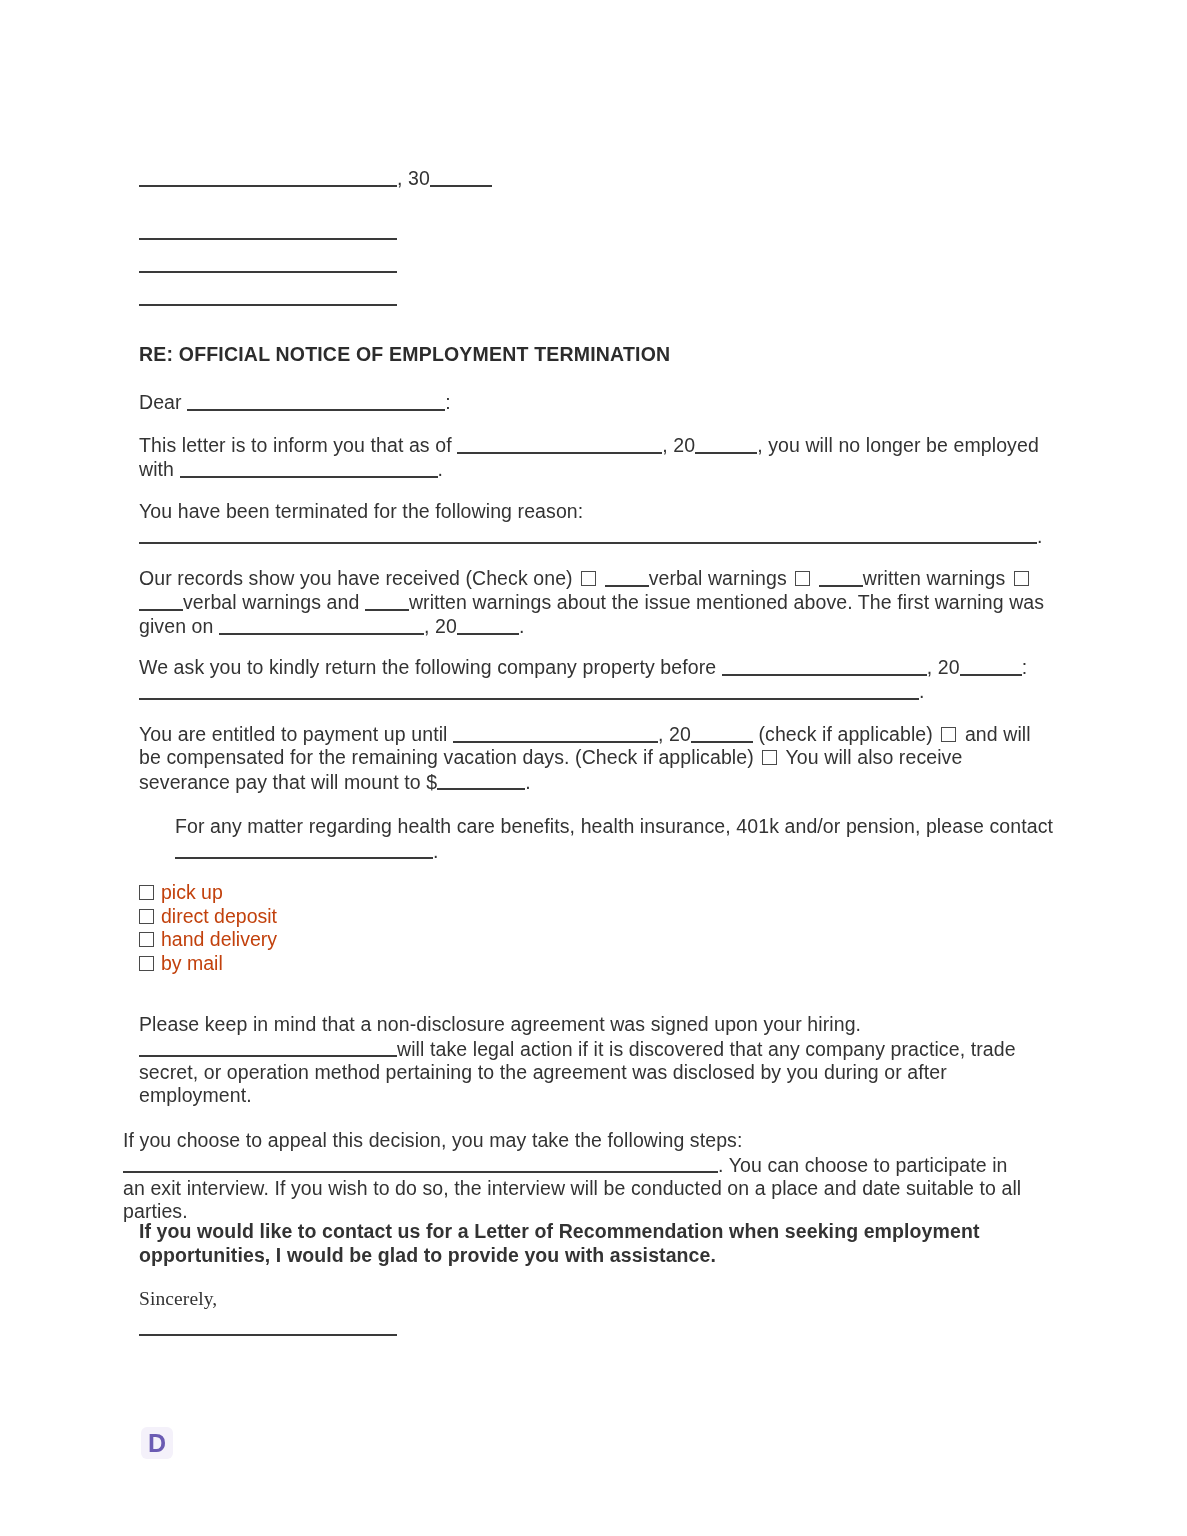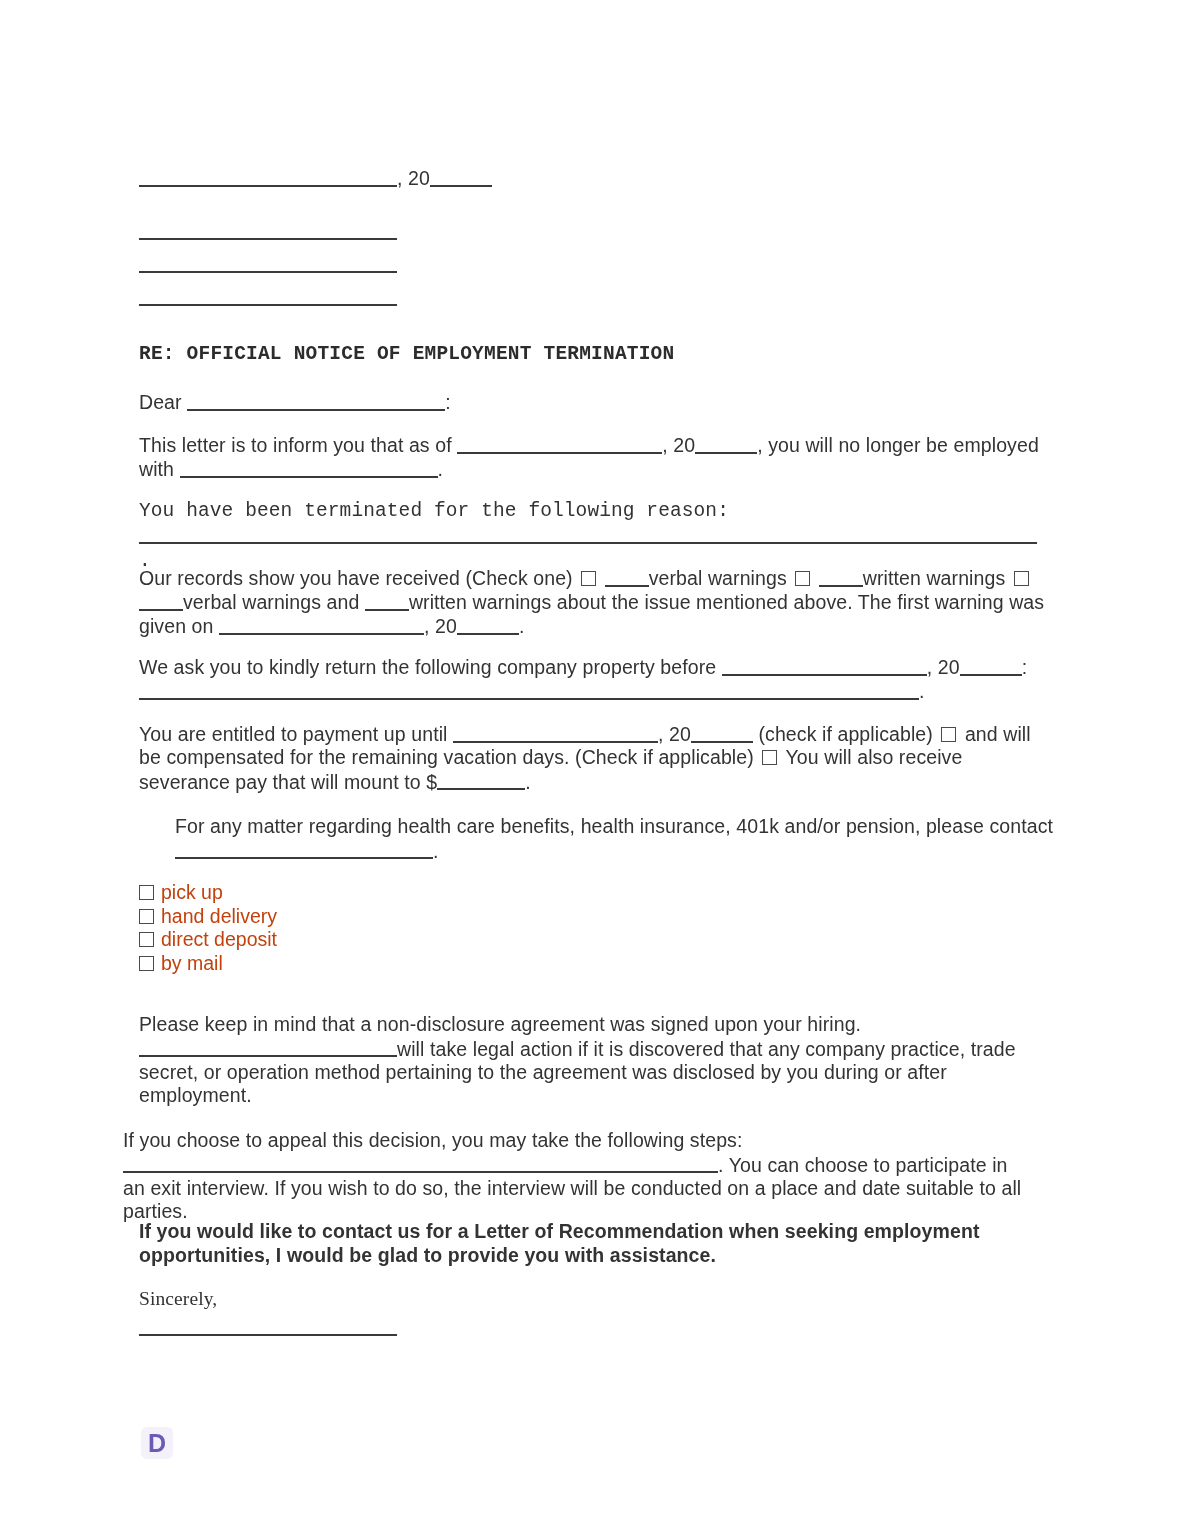--- a/index.html
+++ b/index.html
@@ -77,24 +77,24 @@
     line-height: 23.5px;
     color: #c2410c;
   }
   .cb-list .cb { margin-left: 0; margin-right: 7px; }
 
   
   .row-date   { position: absolute; left: 139px; top: 166px; }
   .row-addr1  { position: absolute; left: 139px; top: 238px; }
   .row-addr2  { position: absolute; left: 139px; top: 271px; }
   .row-addr3  { position: absolute; left: 139px; top: 304px; }
-  .row-head   { position: absolute; left: 139px; top: 343px; font-family: Liberation Mono, monospace; }
+  .row-head   { position: absolute; left: 139px; top: 343px; }
   .row-dear   { position: absolute; left: 139px; top: 390px; }
   .row-b1     { position: absolute; left: 139px; top: 433px; width: 905px; }
-  .row-b2     { position: absolute; left: 139px; top: 500px; width: 905px; font-family: Liberation Mono, monospace; }
+  .row-b2     { position: absolute; left: 139px; top: 500px; width: 905px; }
   .row-b3     { position: absolute; left: 139px; top: 566px; width: 910px; }
   .row-b4     { position: absolute; left: 139px; top: 655px; width: 905px; }
   .row-b5     { position: absolute; left: 139px; top: 722px; width: 905px; }
   .row-b6     { position: absolute; left: 139px; top: 815px; width: 905px; margin-left: 36px; }
   .row-b7     { position: absolute; left: 139px; top: 881px; width: 905px; }
   .row-b8     { position: absolute; left: 139px; top: 974px; width: 905px; margin-top: 39px; }
   .row-b9     { position: absolute; left: 123px; top: 1129px; width: 910px; }
   .row-b10    { position: absolute; left: 139px; top: 1220px; width: 910px; font-weight: bold; }
   .row-sincerely { position: absolute; left: 139px; top: 1287px; font-family: Liberation Serif, serif; }
   .row-sigline{ position: absolute; left: 139px; top: 1334px; }
@@ -120,21 +120,21 @@
   }
   .nowrap { white-space: nowrap; }
 </style>
 </head>
 <body>
 
 <div class="page">
 
   <div class="row-date">
     <span class="p nowrap">
-      <span class="ul ul-l"></span><span>, </span><span>20</span><span class="ul ul-xs"></span>
+      <span class="ul ul-l"></span><span>, </span><span>30</span><span class="ul ul-xs"></span>
     </span>
   </div>
 
   <div class="row-addr1 rule"></div>
   <div class="row-addr2 rule"></div>
   <div class="row-addr3 rule"></div>
 
   <div class="row-head">
     <div class="heading">RE: OFFICIAL NOTICE OF EMPLOYMENT TERMINATION</div>
   </div>
@@ -180,22 +180,22 @@
   <div class="row-b6">
     <p class="p">
       <span>For any matter regarding health care benefits, health insurance, 401k and/or pension, please contact </span><br>
       <span class="ul ul-l"></span><span>.</span>
     </p>
   </div>
 
   <div class="row-b7">
     <ul class="cb-list">
       <li><span class="cb"></span><span>pick up</span></li>
+      <li><span class="cb"></span><span>direct deposit</span></li>
       <li><span class="cb"></span><span>hand delivery</span></li>
-      <li><span class="cb"></span><span>direct deposit</span></li>
       <li><span class="cb"></span><span>by mail</span></li>
     </ul>
   </div>
 
   <div class="row-b8">
     <p class="p">
       <span>Please keep in mind that a non-disclosure agreement was signed upon your hiring.</span><br>
       <span class="ul ul-l"></span><span>will take legal action if it is discovered that any company practice, trade secret, or operation method pertaining to the agreement was disclosed by you during or after employment.</span>
     </p>
   </div>

